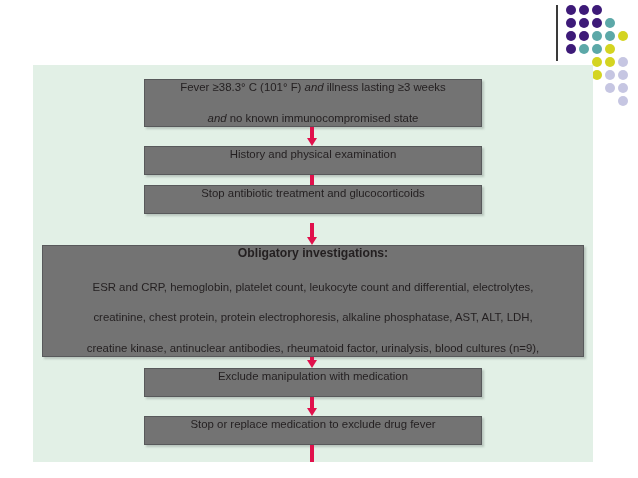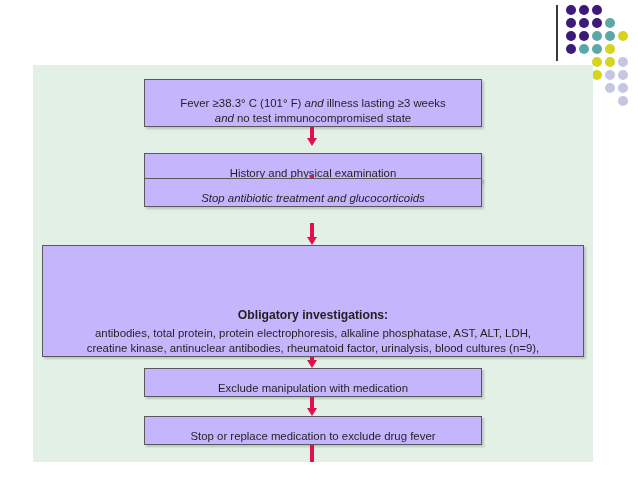--- a/index.html
+++ b/index.html
@@ -46,29 +46,29 @@
     top: 65px;
     width: 560px;
     height: 397px;
     background: #e2f0e6;
   }
 
   
   .flow-box {
     position: absolute;
     box-sizing: border-box;
-    background: #c4b5fd;
+    background: #737373;
     border: 1px solid #58595b;
     box-shadow: 2px 2px 2px rgba(90,100,95,0.30);
     color: #231f20;
     text-align: center;
     display: flex;
     flex-direction: column;
     align-items: center;
-    justify-content: flex-end;
+    justify-content: space-between;
     line-height: 1.30;
   }
   .flow-box .line {
     display: block;
     white-space: nowrap;
   }
   .narrow {
     left: 111px;
     width: 338px;
     font-size: 11.4px;
@@ -79,22 +79,22 @@
     font-size: 11.4px;
   }
   .box-heading {
     font-weight: bold;
     font-size: 12.2px;
     margin-bottom: 2px;
   }
   .it { font-style: italic; }
 
   #box-criteria   { top: 14px;  height: 48px; }
-  #box-history    { top: 88px;  height: 29px; }
-  #box-stopabx    { top: 113px; height: 29px; font-style: italic; }
+  #box-history    { top: 81px;  height: 29px; }
+  #box-stopabx    { top: 120px; height: 29px; }
   #box-obligatory { top: 180px; height: 112px; }
   #box-thermo     { top: 303px; height: 29px; }
   #box-drugfever  { top: 351px; height: 29px; }
 
   
   .arrow {
     position: absolute;
     left: 277px;
     width: 4px;
     background: #e0114c;
@@ -150,21 +150,21 @@
     </div>
 </div>
 
 <div id="flow-panel">
 
   <div class="flow-box narrow" id="box-criteria">
     <span class="line">
       <span>Fever ≥38.3° C (101° F) </span><span class="it">and</span><span> illness lasting ≥3 weeks</span>
     </span>
     <span class="line">
-      <span></span><span class="it">and</span><span> no test immunocompromised state</span>
+      <span></span><span class="it">and</span><span> no known immunocompromised state</span>
     </span>
   </div>
 
   <div class="arrow" id="arrow-1">
       <span class="head"></span>
     </div>
 
   <div class="flow-box narrow" id="box-history">
     <span class="line">History and physical examination</span>
   </div>
@@ -176,21 +176,22 @@
   <div class="flow-box narrow" id="box-stopabx">
     <span class="line">Stop antibiotic treatment and glucocorticoids</span>
   </div>
 
   <div class="arrow" id="arrow-3">
       <span class="head"></span>
     </div>
 
   <div class="flow-box wide" id="box-obligatory">
     <span class="line box-heading">Obligatory investigations:</span>
-    <span class="line">antibodies, total protein, protein electrophoresis, alkaline phosphatase, AST, ALT, LDH,</span>
+    <span class="line">ESR and CRP, hemoglobin, platelet count, leukocyte count and differential, electrolytes,</span>
+    <span class="line">creatinine, chest protein, protein electrophoresis, alkaline phosphatase, AST, ALT, LDH,</span>
     <span class="line">creatine kinase, antinuclear antibodies, rheumatoid factor, urinalysis, blood cultures (n=9),</span>
   </div>
 
   <div class="arrow" id="arrow-4">
       <span class="head"></span>
     </div>
 
   <div class="flow-box narrow" id="box-thermo">
     <span class="line">Exclude manipulation with medication</span>
   </div>

